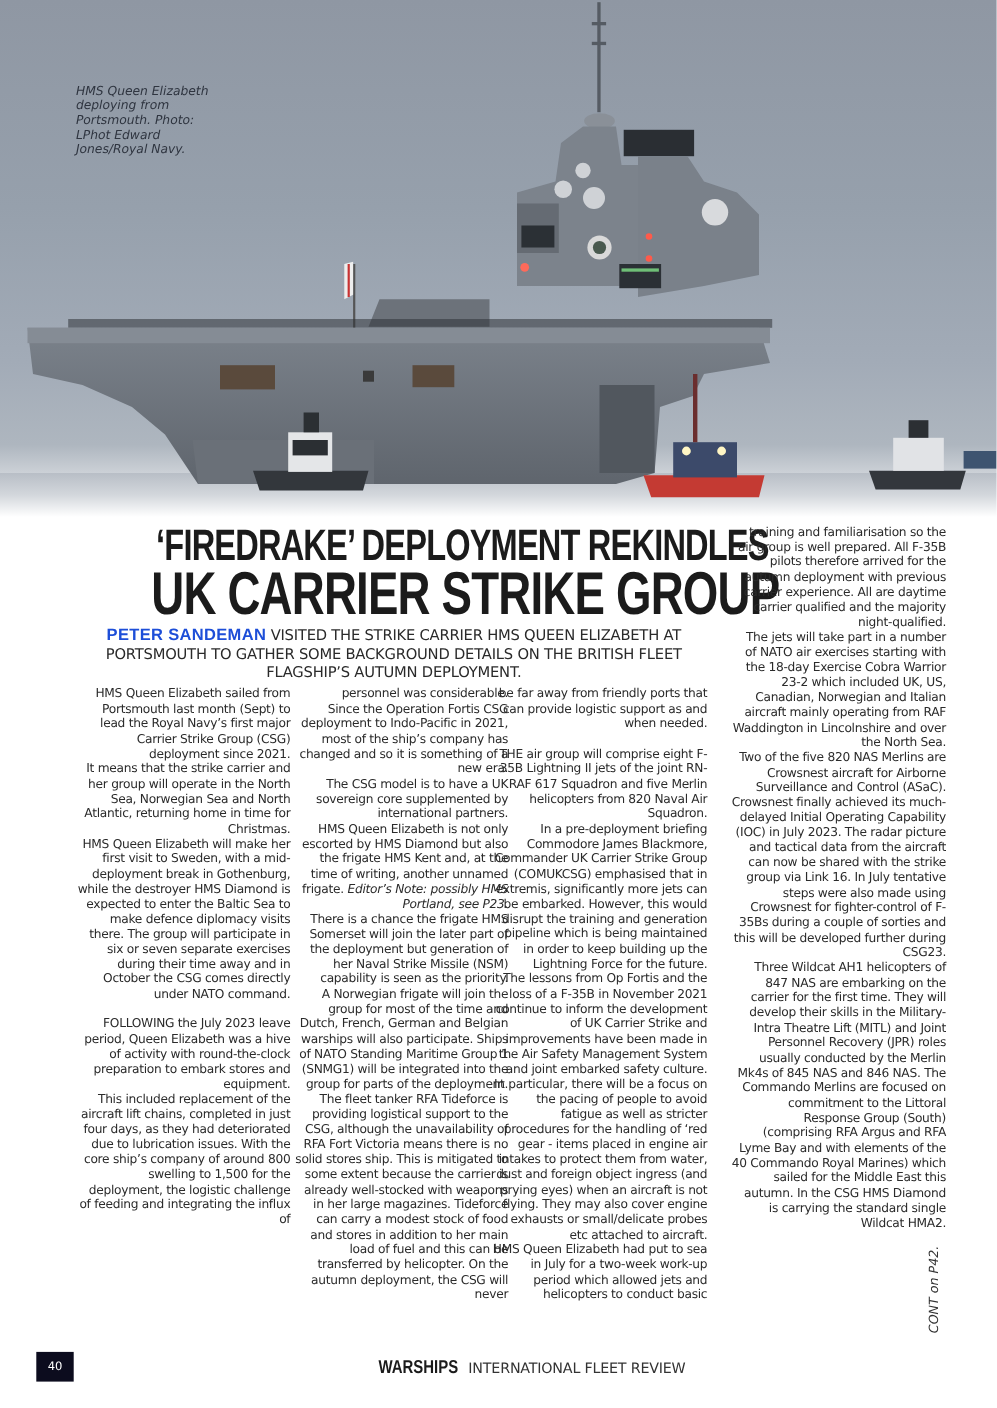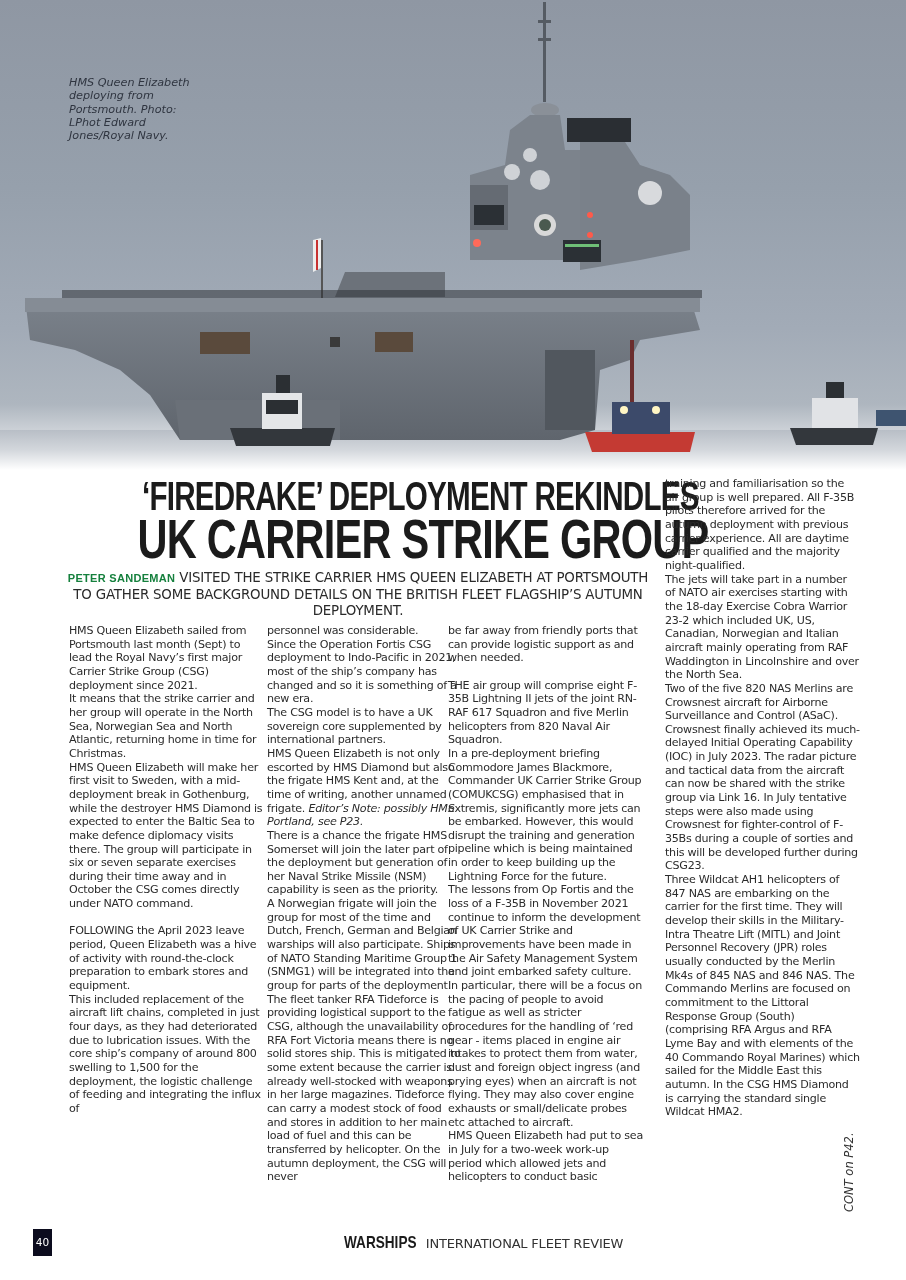--- a/index.html
+++ b/index.html
@@ -37,43 +37,43 @@
       display: block; font-size: 55px; line-height: 50px;
       transform: scaleX(0.755); transform-origin: center; white-space: nowrap;
       margin-top: -2px;
     }
     .standfirst {
       position: absolute; left: 66px; top: 570px; width: 584px;
       text-align: center; font-size: 13.4px; line-height: 16.5px; color: #2a2a2a;
       font-family: "DejaVu Sans", sans-serif; letter-spacing: -0.2px;
     }
     .standfirst .byline {
-      font-family: "Liberation Sans", sans-serif; font-weight: bold; font-size: 11px;
-      letter-spacing: 0.3px; color: #15803d;
+      font-family: "Liberation Sans", sans-serif; font-weight: bold; font-size: 15px;
+      letter-spacing: 0.3px; color: #1d4ed8;
     }
     
     .col {
       position: absolute; font-size: 11.1px; line-height: 13.65px; color: #2b2b2b;
-      font-family: "DejaVu Sans", sans-serif; letter-spacing: -0.25px;
+      font-family: "DejaVu Sans", sans-serif; letter-spacing: -0.25px; text-align: right;
     }
     .col p { margin: 0; white-space: pre-line; }
     .col p.gap { margin-top: 13.65px; }
     .col1 { left: 69px;  top: 624px; width: 195px; }
     .col2 { left: 267px; top: 624px; width: 195px; }
     .col3 { left: 448px; top: 624px; width: 195px; }
     .col4 { left: 665px; top: 477px; width: 195px; }
     .col em { font-style: italic; }
     .cont {
       position: absolute; left: 842px; top: 1212px;
       transform: rotate(-90deg); transform-origin: left top;
       font-style: italic; font-size: 11.5px; color: #333; white-space: nowrap;
     }
     
     .folio {
-      position: absolute; left: 33px; top: 1229px; width: 19px; height: 27px;
+      position: absolute; left: 33px; top: 1229px; width: 34px; height: 27px;
       background: #0c0c1e; color: #fff; font-size: 10.5px; line-height: 27px; text-align: center;
     }
     .footer-brand {
       position: absolute; left: 344px; top: 1233px; white-space: nowrap;
     }
     .footer-brand .mag {
       font-family: "Liberation Sans", sans-serif; font-weight: bold; font-size: 17px;
       color: #1b1b1b; display: inline-block; transform: scaleX(0.8); transform-origin: left center;
       margin-right: -14px;
     }
@@ -169,21 +169,21 @@
 </h1>
 
 <div class="standfirst">
   <span class="byline">PETER SANDEMAN</span><span> VISITED THE STRIKE CARRIER HMS QUEEN ELIZABETH AT PORTSMOUTH TO GATHER SOME BACKGROUND DETAILS ON THE BRITISH FLEET FLAGSHIP’S AUTUMN DEPLOYMENT.</span>
 </div>
 
 <div class="col col1">
   <p>HMS Queen Elizabeth sailed from Portsmouth last month (Sept) to lead the Royal Navy’s first major Carrier Strike Group (CSG) deployment since 2021.</p>
   <p>It means that the strike carrier and her group will operate in the North Sea, Norwegian Sea and North Atlantic, returning home in time for Christmas.</p>
   <p>HMS Queen Elizabeth will make her first visit to Sweden, with a mid-deployment break in Gothenburg, while the destroyer HMS Diamond is expected to enter the Baltic Sea to make defence diplomacy visits there. The group will participate in six or seven separate exercises during their time away and in October the CSG comes directly under NATO command.</p>
-  <p class="gap">FOLLOWING the April 2023 leave period, Queen Elizabeth was a hive of activity with round-the-clock preparation to embark stores and equipment.</p>
+  <p class="gap">FOLLOWING the July 2023 leave period, Queen Elizabeth was a hive of activity with round-the-clock preparation to embark stores and equipment.</p>
   <p>This included replacement of the aircraft lift chains, completed in just four days, as they had deteriorated due to lubrication issues. With the core ship’s company of around 800 swelling to 1,500 for the deployment, the logistic challenge of feeding and integrating the influx of</p>
 </div>
 
 <div class="col col2">
   <p>personnel was considerable.</p>
   <p>Since the Operation Fortis CSG deployment to Indo-Pacific in 2021, most of the ship’s company has changed and so it is something of a new era.</p>
   <p>The CSG model is to have a UK sovereign core supplemented by international partners.</p>
   <p><span>HMS Queen Elizabeth is not only escorted by HMS Diamond but also the frigate HMS Kent and, at the time of writing, another unnamed frigate. </span><em>Editor’s Note: possibly HMS Portland, see P23.</em></p>
   <p>There is a chance the frigate HMS Somerset will join the later part of the deployment but generation of her Naval Strike Missile (NSM) capability is seen as the priority.</p>
   <p>A Norwegian frigate will join the group for most of the time and Dutch, French, German and Belgian warships will also participate. Ships of NATO Standing Maritime Group 1 (SNMG1) will be integrated into the group for parts of the deployment. The fleet tanker RFA Tideforce is providing logistical support to the CSG, although the unavailability of RFA Fort Victoria means there is no solid stores ship. This is mitigated to some extent because the carrier is already well-stocked with weapons in her large magazines. Tideforce can carry a modest stock of food and stores in addition to her main load of fuel and this can be transferred by helicopter. On the autumn deployment, the CSG will never</p>

